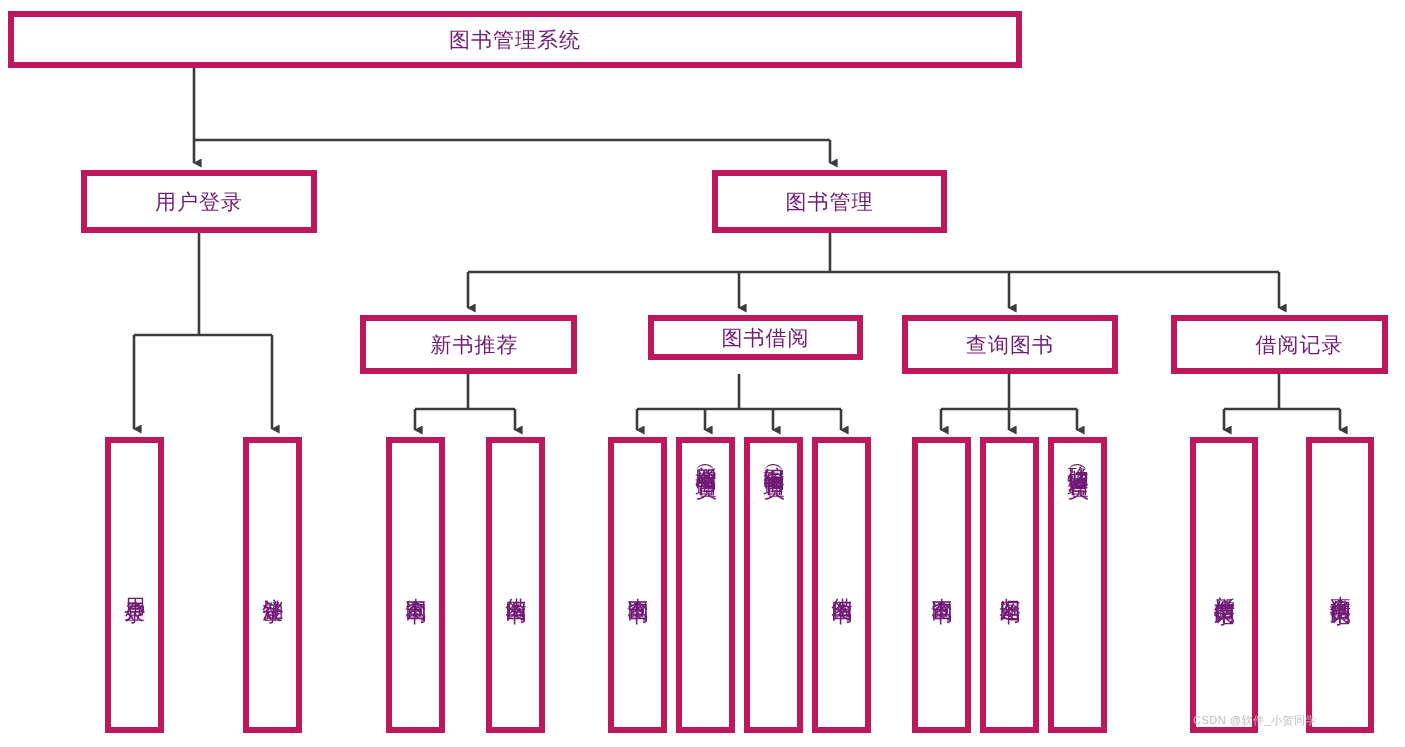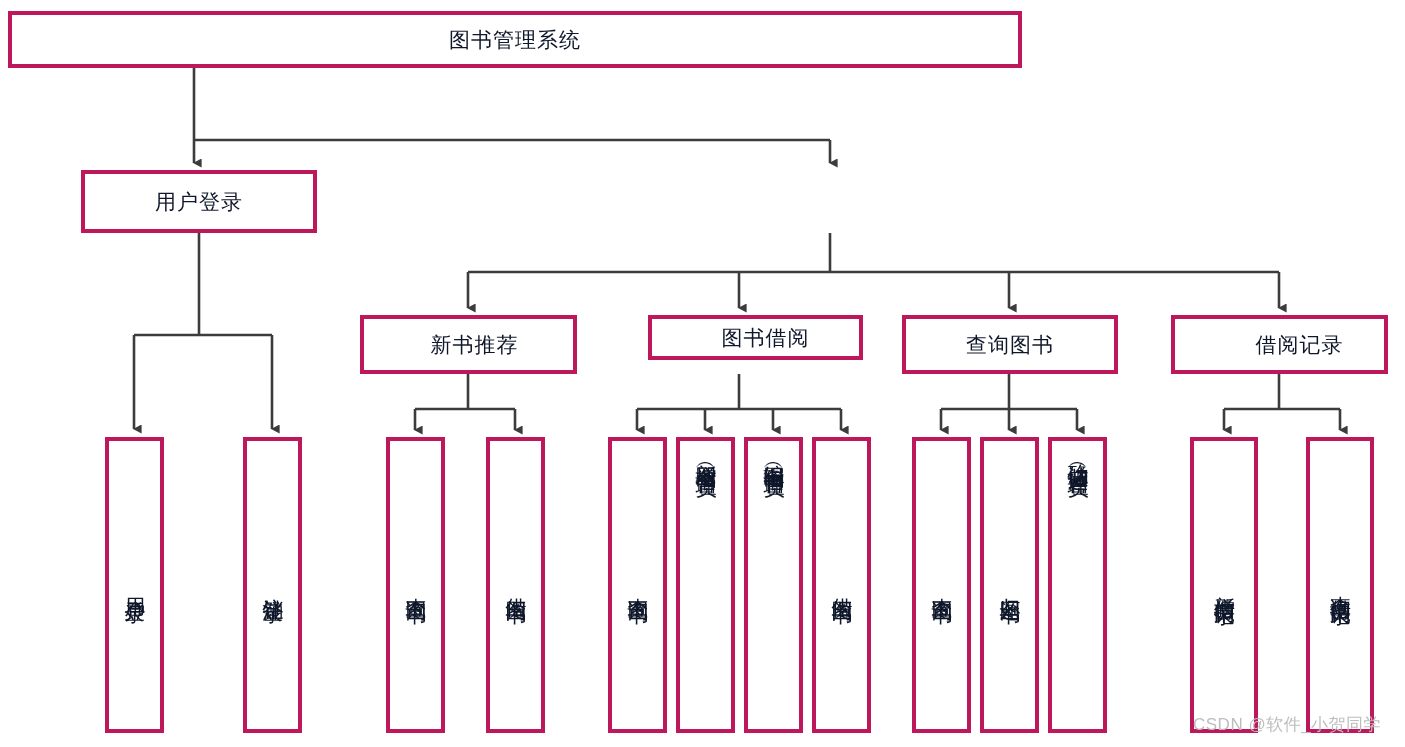--- a/index.html
+++ b/index.html
@@ -21,25 +21,25 @@
     position: absolute;
     left: 0;
     top: 0;
     width: 1405px;
     height: 747px;
   }
   .node {
     position: absolute;
     box-sizing: border-box;
     background: #ffffff;
-    border: 4px solid #be185d;
+    border: 6px solid #be185d;
     display: flex;
     align-items: center;
     justify-content: center;
-    color: #0f172a;
+    color: #701a75;
     z-index: 2;
   }
   .node.horizontal {
     font-size: 21px;
     line-height: 1.2;
     letter-spacing: 1px;
   }
   .node.vertical {
     writing-mode: vertical-rl;
     text-orientation: upright;
@@ -51,21 +51,21 @@
     align-items: center;
     white-space: nowrap;
   }
   .node.vertical.fill {
     justify-content: flex-start;
     align-items: center;
     padding-top: 6px;
   }
   .watermark {
     position: absolute;
-    font-size: 17px;
+    font-size: 11px;
     color: #bdbdbd;
     white-space: nowrap;
     z-index: 3;
     letter-spacing: 0.5px;
   }
 </style>
 </head>
 <body>
 
 <div id="canvas">
@@ -120,20 +120,23 @@
     </g>
   </svg>
 
   <div class="node horizontal" style="left:8px; top:11px; width:1014px; height:57px;">
     <span>图书管理系统</span>
   </div>
 
   <div class="node horizontal" style="left:81px; top:170px; width:236px; height:63px;">
     <span>用户登录</span>
   </div>
+  <div class="node horizontal" style="left:712px; top:170px; width:235px; height:63px;">
+    <span>图书管理</span>
+  </div>
 
   <div class="node horizontal" style="left:360px; top:315px; width:217px; height:59px;padding-left:12px;">
     <span>新书推荐</span>
   </div>
   <div class="node horizontal" style="left:648px; top:315px; width:215px; height:45px;padding-left:20px;">
     <span>图书借阅</span>
   </div>
   <div class="node horizontal" style="left:902px; top:315px; width:216px; height:59px;">
     <span>查询图书</span>
   </div>

